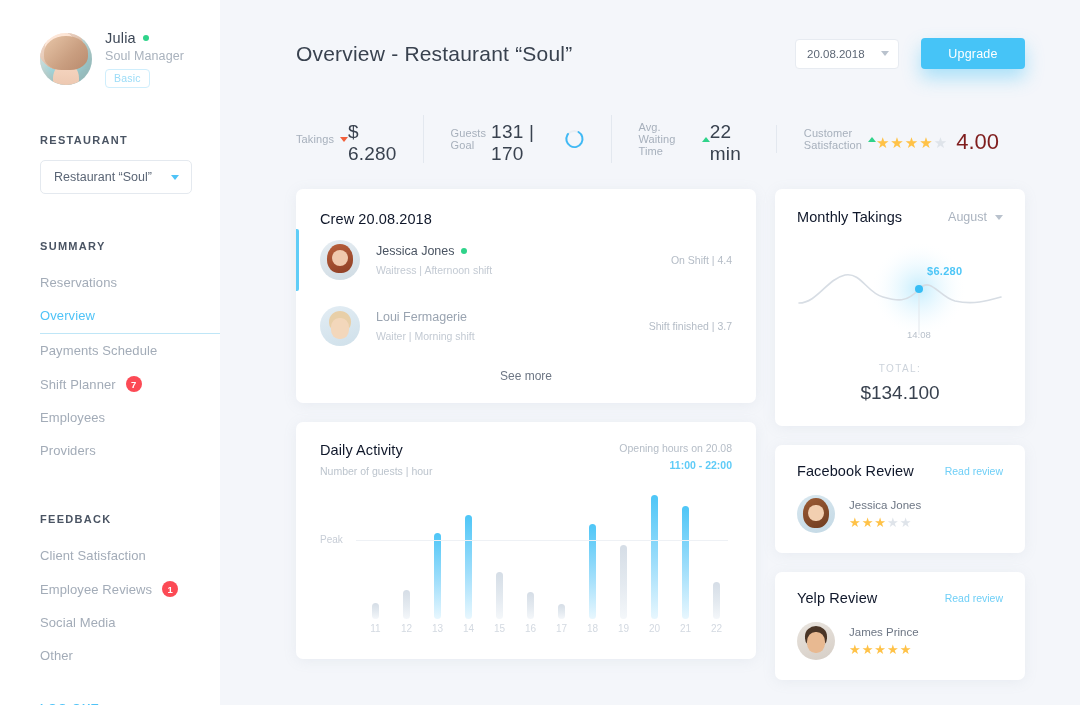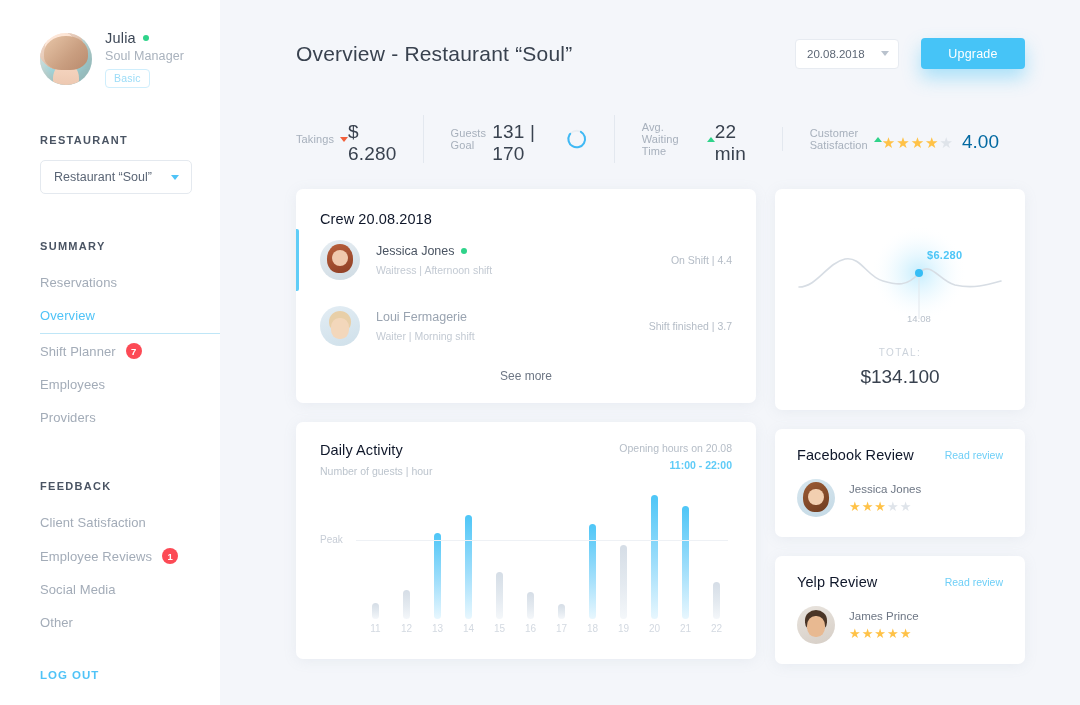--- a/index.html
+++ b/index.html
@@ -99,21 +99,21 @@
     content:""; position:absolute; left:0; top:2px; bottom:2px; width:1px; background:#e3e8ef;
   }
   .kpi-label { font-size: 11px; color: #a7b0bc; display: flex; align-items: center; gap: 6px; letter-spacing: .1px; }
   .kpi-value { font-size: 19px; color: #39424f; margin-top: 8px; letter-spacing: .2px; }
   .kpi-col { display: flex; flex-direction: row; justify-content: space-between; }
   .ring { width: 32px; height: 32px; margin-left: 20px; }
   .stars { display: inline-flex; gap: 1px; margin-right: 9px; }
   .star { font-size: 15px; color: #ffc247; line-height: 1; }
   .star.off { color: #dfe4ea; }
   .rating-row { display: flex; align-items: center; margin-top: 6px; }
-  .rating-num { font-size: 19px; color: #0369a1; }
+  .rating-num { font-size: 22px; color: #7f1d1d; }
 
   
   .content { display: flex; gap: 19px; margin-top: 22px; }
   .col-left { width: 460px; }
   .col-right { width: 250px; }
   .card { background: #fff; border-radius: 7px; box-shadow: 0 2px 14px rgba(140,155,175,.11); }
   .card-h { font-size: 14.5px; color: #0f172a; letter-spacing: .1px; }
 
   
   .crew { padding: 22px 24px 16px; position: relative; }
@@ -209,20 +209,23 @@
 
     <div class="sec-title">SUMMARY</div>
     <nav class="nav">
       <div class="nav-item">
         <span>Reservations</span>
       </div>
       <div class="nav-item active">
         <span>Overview</span>
       </div>
       <div class="nav-item">
+        <span>Payments Schedule</span>
+      </div>
+      <div class="nav-item">
         <span>Shift Planner</span>
         <span class="badge-count">7</span>
       </div>
       <div class="nav-item">
         <span>Employees</span>
       </div>
       <div class="nav-item">
         <span>Providers</span>
       </div>
     </nav>
@@ -422,20 +425,27 @@
                 <div class="xlab">21</div>
                 <div class="xlab">22</div>
               </div>
           </div>
         </div>
       </div>
 
       <div class="col-right">
 
         <div class="card monthly">
+          <div class="monthly-top">
+            <div class="card-h">Monthly Takings</div>
+            <div class="month-sel">
+              <span>August</span>
+              <i class="caret gray"></i>
+            </div>
+          </div>
 
           <div class="line-chart">
             <svg width="206" height="130" viewBox="0 0 206 130">
               <defs>
                 <radialGradient id="glow" cx="50%" cy="50%" r="50%">
                   <stop offset="0%" stop-color="#7fd8fb" stop-opacity="0.45"></stop>
                   <stop offset="60%" stop-color="#bfeafd" stop-opacity="0.16"></stop>
                   <stop offset="100%" stop-color="#ffffff" stop-opacity="0"></stop>
                 </radialGradient>
               </defs>

